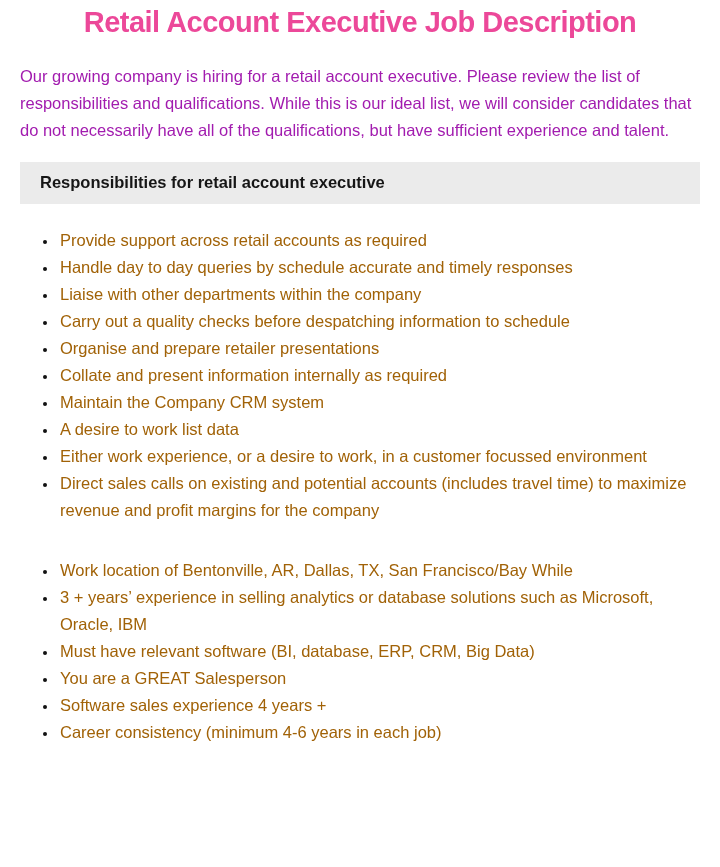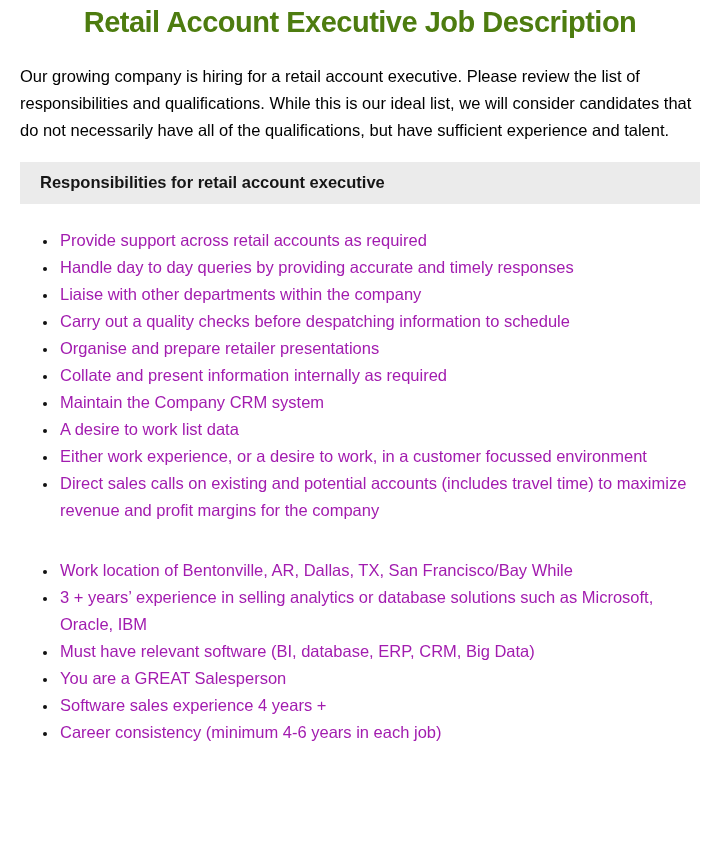--- a/index.html
+++ b/index.html
@@ -13,68 +13,68 @@
     color: #1d1d1d;
   }
   .doc {
     padding-top: 6px;
   }
   h1.page-title {
     font-size: 29px;
     font-weight: 800;
     letter-spacing: -0.5px;
     text-align: center;
-    color: #4d7c0f;
+    color: #ec4899;
     margin: 0 10px 24px 10px;
     line-height: 1.15;
   }
   p.intro {
     font-size: 16.5px;
     line-height: 26.8px;
     margin: 0 22px 18px 20px;
-    color: #000000;
+    color: #a21caf;
   }
   .section-header {
     margin: 0 20px;
     background: #ebebeb;
     padding: 11px 12px 12px 20px;
     font-size: 16.5px;
     font-weight: 700;
     color: #161616;
   }
   ul.job-list {
     margin: 23px 20px 33px 20px;
     padding-left: 38px;
     list-style: disc outside;
   }
   ul.job-list li {
     font-size: 16.5px;
     line-height: 27px;
     padding-left: 2px;
-    color: #a21caf;
+    color: #a16207;
   }
   ul.job-list li::marker {
     font-size: 14px;
     color: #111111;
   }
 </style>
 </head>
 <body>
 
 <main class="doc">
 
   <h1 class="page-title">Retail Account Executive Job Description</h1>
 
   <p class="intro">Our growing company is hiring for a retail account executive. Please review the list of responsibilities and qualifications. While this is our ideal list, we will consider candidates that do not necessarily have all of the qualifications, but have sufficient experience and talent.</p>
 
   <section>
     <div class="section-header">Responsibilities for retail account executive</div>
     <ul class="job-list">
       <li>Provide support across retail accounts as required</li>
-      <li>Handle day to day queries by providing accurate and timely responses</li>
+      <li>Handle day to day queries by schedule accurate and timely responses</li>
       <li>Liaise with other departments within the company</li>
       <li>Carry out a quality checks before despatching information to schedule</li>
       <li>Organise and prepare retailer presentations</li>
       <li>Collate and present information internally as required</li>
       <li>Maintain the Company CRM system</li>
       <li>A desire to work list data</li>
       <li>Either work experience, or a desire to work, in a customer focussed environment</li>
       <li>Direct sales calls on existing and potential accounts (includes travel time) to maximize revenue and profit margins for the company</li>
     </ul>
   </section>

